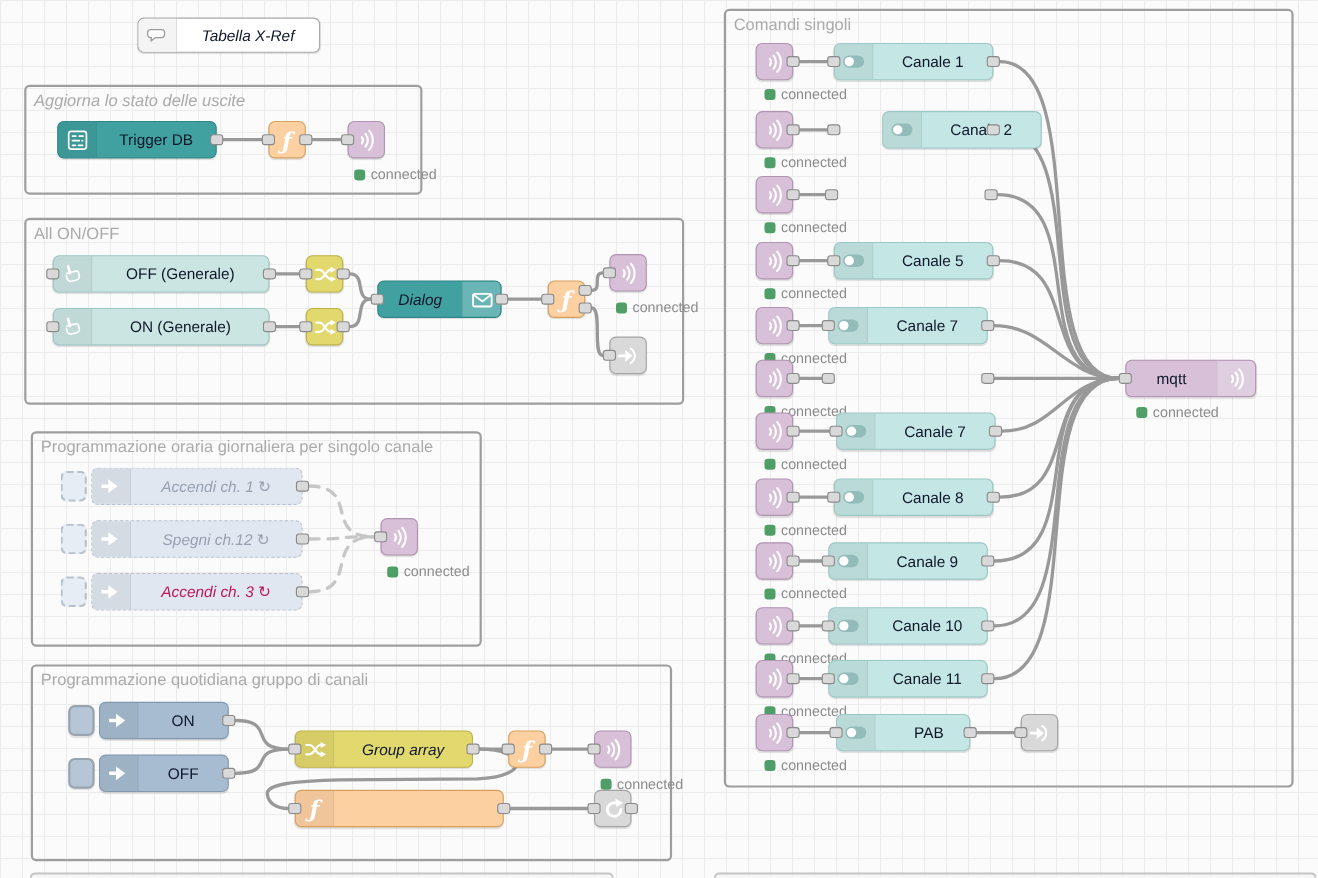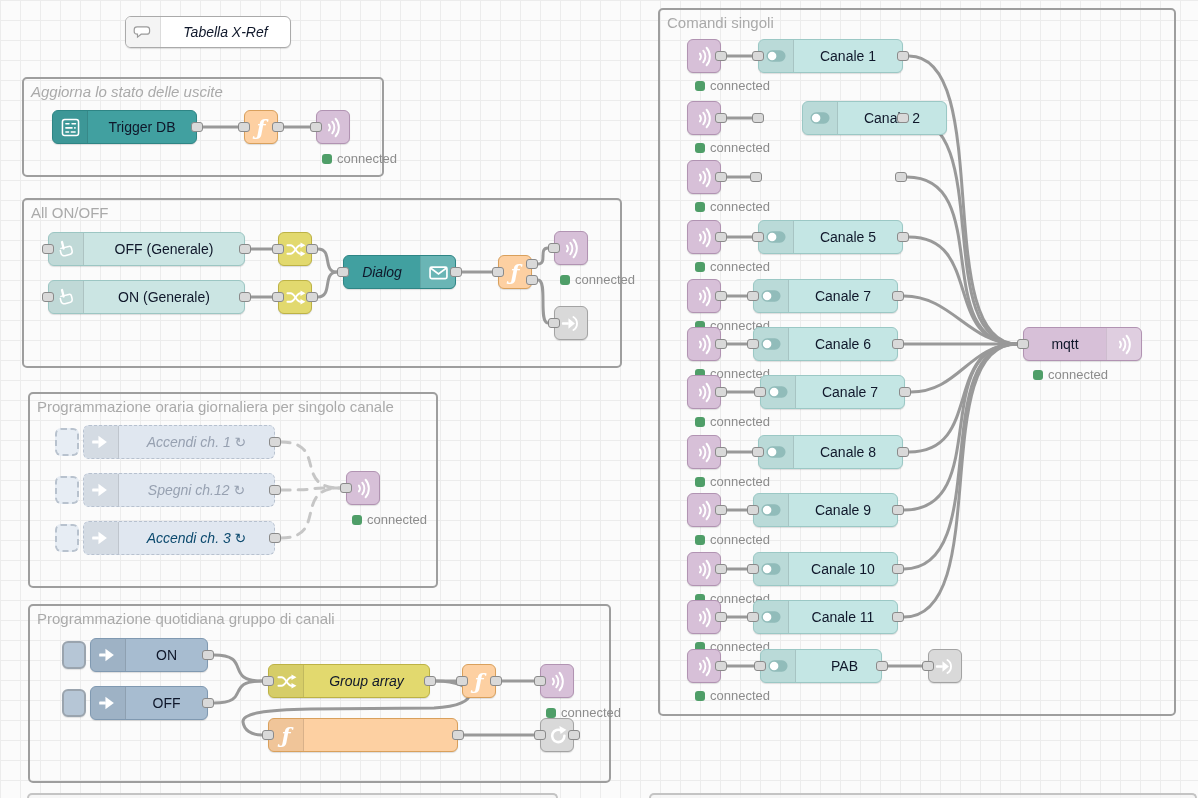--- a/index.html
+++ b/index.html
@@ -327,21 +327,21 @@
       </div>
       <div class="port" style="left: 269px; top: 485px; background: rgb(217, 217, 217); border-color: rgb(138, 138, 138);"></div>
       <div class="inj-btn dashed" style="left: 55px; top: 524px; width: 24px; height: 28px;"></div>
       <div class="node dashed" style="left: 83px; top: 521px; width: 192px; height: 34px; background: rgb(224, 231, 240); border-color: rgb(183, 193, 207);">
         <div class="icon-sec left">
           <svg width="22" height="22" viewBox="0 0 30 30">
             <rect x="3" y="12.8" width="9" height="4.4" rx="1" fill="#fff"></rect>
             <polygon points="11.5,6.5 23,15 11.5,23.5" fill="#fff"></polygon>
           </svg>
         </div>
-        <div class="node-label italic" style="color: #0c4a6e;">Accendi ch. 3 ↻</div>
+        <div class="node-label italic" style="color: #be185d;">Accendi ch. 3 ↻</div>
       </div>
       <div class="port" style="left: 269px; top: 533px; background: rgb(217, 217, 217); border-color: rgb(138, 138, 138);"></div>
       <div class="node" style="left: 346px; top: 471px; width: 34px; height: 34px; background: rgb(215, 192, 216); border-color: rgb(177, 147, 178);">
         <div class="small-ic">
           <svg width="25" height="25" viewBox="0 0 30 30">
             <g stroke="#fff" stroke-width="2.3" fill="none" stroke-linecap="round">
               <path d="M9.5,11.5 a6,6 0 0 1 0,7"></path>
               <path d="M13.5,8 a11,11 0 0 1 0,14"></path>
               <path d="M17.5,4.5 a16,16 0 0 1 0,21"></path>
             </g>
@@ -533,29 +533,20 @@
           <svg width="25" height="25" viewBox="0 0 30 30">
             <g stroke="#fff" stroke-width="2.3" fill="none" stroke-linecap="round">
               <path d="M9.5,11.5 a6,6 0 0 1 0,7"></path>
               <path d="M13.5,8 a11,11 0 0 1 0,14"></path>
               <path d="M17.5,4.5 a16,16 0 0 1 0,21"></path>
             </g>
           </svg>
         </div>
       </div>
       <div class="port" style="left: 715px; top: 339px; background: rgb(217, 217, 217); border-color: rgb(138, 138, 138);"></div>
-      <div class="node" style="left: 753px; top: 327px; width: 145px; height: 34px; background: rgb(196, 230, 228); border-color: rgb(155, 200, 197);">
-        <div class="icon-sec left">
-          <svg width="26" height="26" viewBox="0 0 30 30">
-            <rect x="4" y="8.5" width="22" height="13" rx="6.5" fill="rgba(0,80,80,0.22)"></rect>
-            <circle cx="10.5" cy="15" r="4.9" fill="#fff"></circle>
-          </svg>
-        </div>
-        <div class="node-label">Canale 6</div>
-      </div>
       <div class="port" style="left: 747px; top: 339px; background: rgb(217, 217, 217); border-color: rgb(138, 138, 138);"></div>
       <div class="port" style="left: 892px; top: 339px; background: rgb(217, 217, 217); border-color: rgb(138, 138, 138);"></div>
       <div class="node" style="left: 687px; top: 375px; width: 34px; height: 34px; background: rgb(215, 192, 216); border-color: rgb(177, 147, 178);">
         <div class="small-ic">
           <svg width="25" height="25" viewBox="0 0 30 30">
             <g stroke="#fff" stroke-width="2.3" fill="none" stroke-linecap="round">
               <path d="M9.5,11.5 a6,6 0 0 1 0,7"></path>
               <path d="M13.5,8 a11,11 0 0 1 0,14"></path>
               <path d="M17.5,4.5 a16,16 0 0 1 0,21"></path>
             </g>

